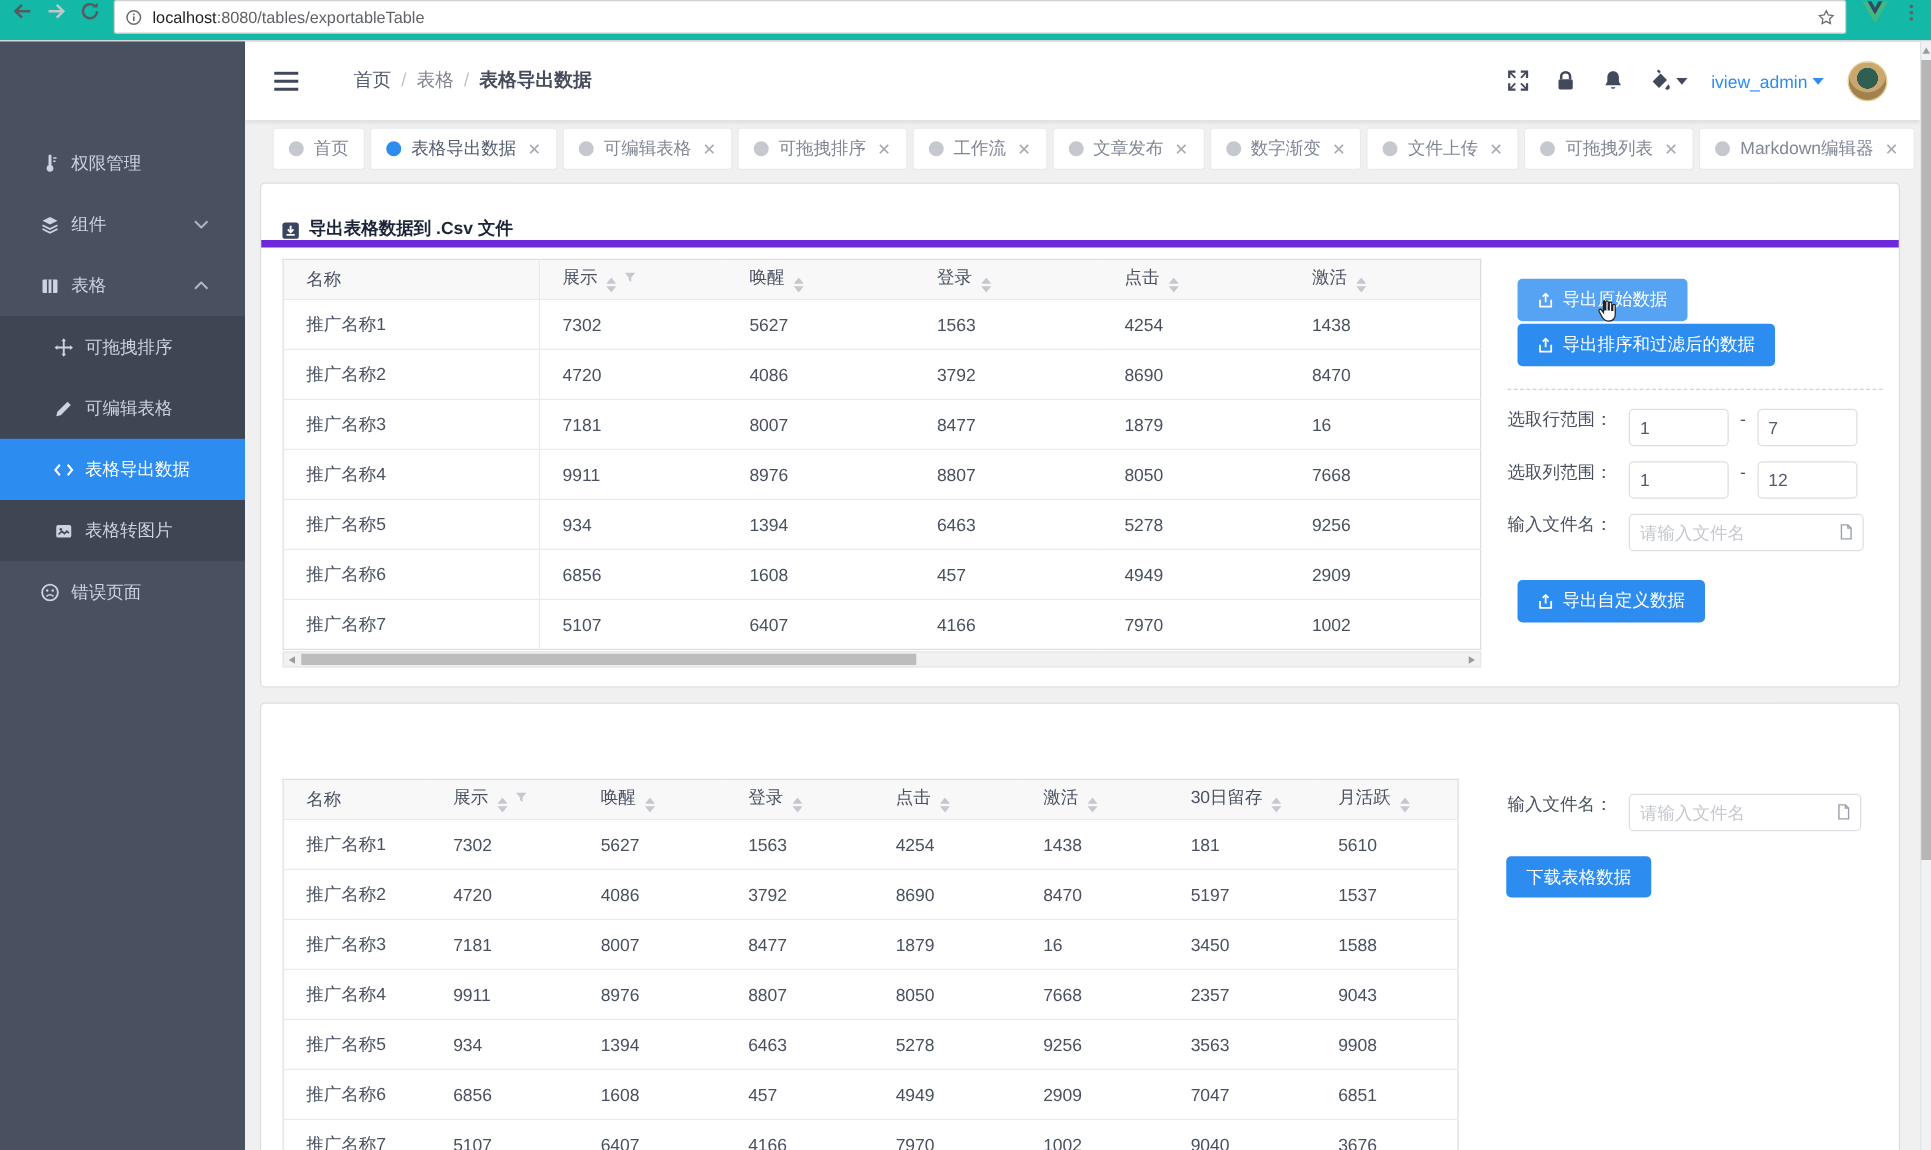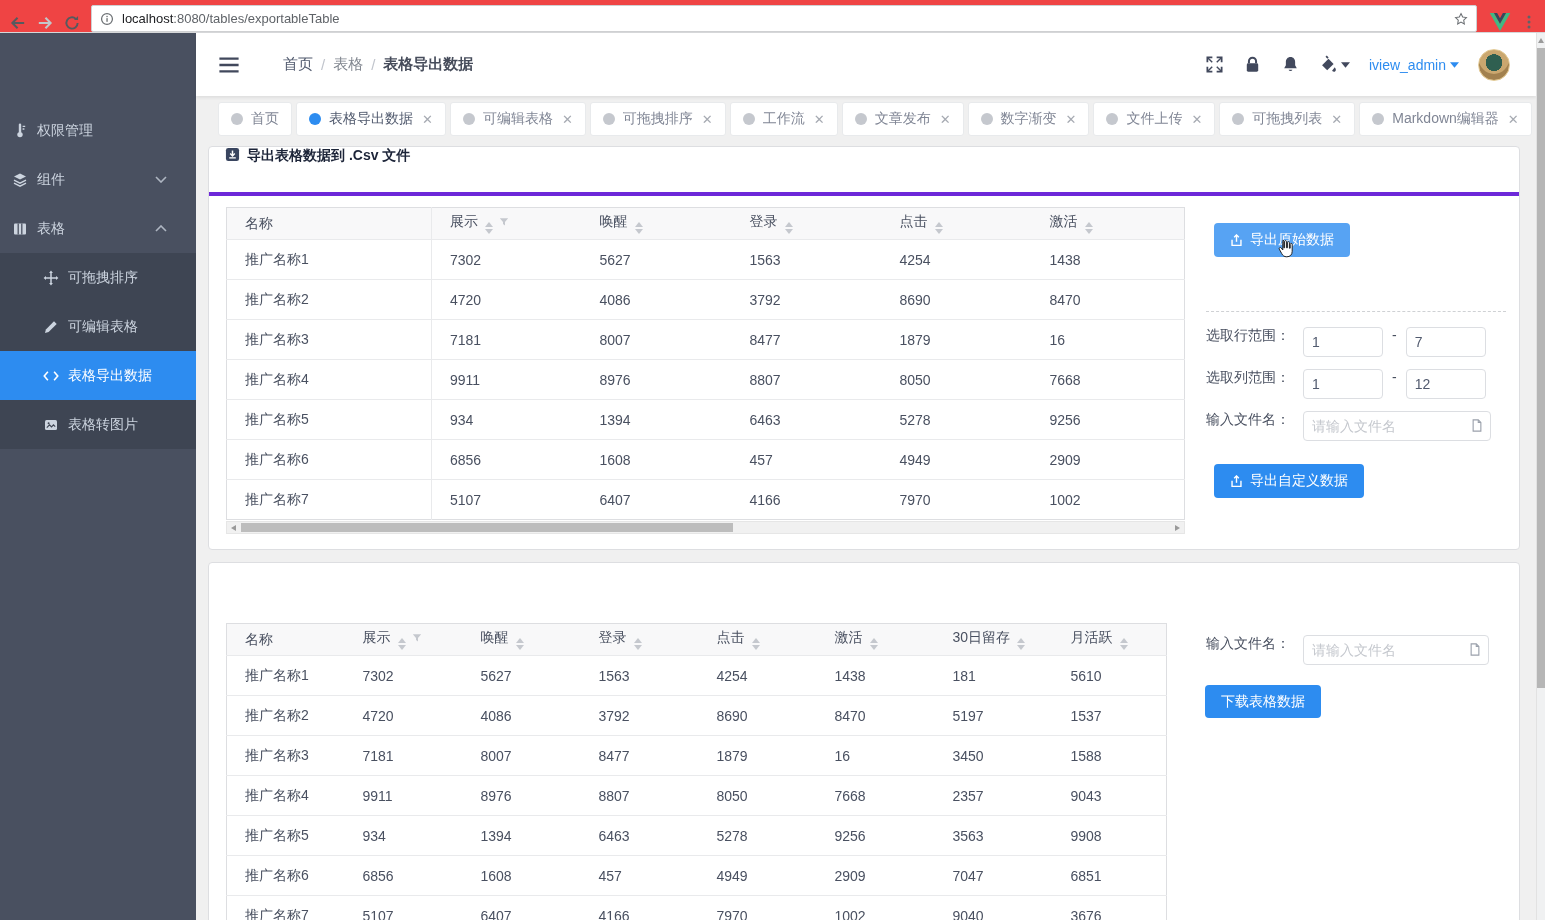--- a/index.html
+++ b/index.html
@@ -2,42 +2,42 @@
 <html><head>
 <meta charset="utf-8">
 <style>
   html,body{margin:0;padding:0;background:#fff}
   #page{position:relative;width:1545px;height:920px;overflow:hidden;
         font-family:"Liberation Sans","DejaVu Sans",sans-serif;background:#f0f0f0;font-size:14px}
   .ic{display:inline-block;line-height:0}
   .ic svg{width:100%;height:100%;display:block}
 
   
-  #browser-bar{position:absolute;left:0;top:0;width:100%;height:33px;background:#ef4444;
-    border-bottom:1px solid #d6d7d9;display:flex;align-items:flex-end;box-sizing:border-box;z-index:50}
+  #browser-bar{position:absolute;left:0;top:0;width:100%;height:33px;background:#14b8a6;
+    border-bottom:1px solid #d6d7d9;display:flex;align-items:flex-start;box-sizing:border-box;z-index:50}
   .nav-ic{width:18px;height:18px;color:#565a5e;margin-left:9px}
   .nav-ic.disabled{color:#c3c6c9}
   #urlbox{flex:1;height:25px;margin-left:10px;background:#fff;border:1px solid #cfd0d2;border-radius:2px;
     display:flex;align-items:center;padding:0 8px;min-width:0}
   #urlbox .ic{width:14px;height:14px;color:#6b6f73;flex:none}
   #url-text{margin-left:8px;font-size:13px;color:#202124;white-space:nowrap;overflow:hidden}
   #url-text .host{color:#202124}
   #url-text .rest{color:#5f6368}
   #star{margin-left:auto;width:16px;height:16px;color:#6b6f73}
   .chrome-right{display:flex;align-items:center}
   #vue-ic{width:22px;height:20px;margin:0 10px 0 12px}
   #dots-ic{width:16px;height:16px;color:#5f6368;margin-right:8px}
 
   
   #sidebar{position:absolute;left:0;top:33px;width:196px;bottom:0;background:#495060;z-index:10}
   #logo{position:absolute;left:8px;top:12px;width:180px;height:45px;background:#2d8cf0;border-radius:4px;
     color:#fff;font-weight:bold;font-size:25px;text-align:center;line-height:45px;letter-spacing:-1px}
   #logo .tick{color:#a8d4ff;font-size:18px;vertical-align:10px;margin-right:1px}
   #menu{position:absolute;left:0;top:73px;width:100%}
-  .m-item{height:49px;display:flex;align-items:center;padding-left:12px;color:#ccd4df;cursor:pointer;position:relative}
+  .m-item{height:49px;display:flex;align-items:center;padding-left:32px;color:#ccd4df;cursor:pointer;position:relative}
   .m-item .ic{width:16px;height:16px;margin-right:9px;color:#ccd4df}
   .m-item .chev{position:absolute;right:20px;width:12px;height:7px;color:#aeb6c2}
   .submenu{background:#3e4553}
   .submenu .m-item{padding-left:43px}
   .m-item.active{background:#2d8cf0;color:#fff}
   .m-item.active .ic{color:#fff}
 
   
   #topbar{position:absolute;left:196px;top:33px;right:9px;height:63px;background:#fff;z-index:20;
     display:flex;align-items:center;box-shadow:0 2px 3px rgba(0,0,0,.07)}
@@ -64,21 +64,21 @@
   .tab .dot{width:12px;height:12px;border-radius:50%;background:#c5c8ce;margin-right:8px}
   .tab.active{color:#515a6e}
   .tab.active .dot{background:#2d8cf0}
   .tab .x{margin-left:9px;color:#a6aab2;font-size:13px;line-height:1}
 
   
   #content{position:absolute;left:196px;top:140px;right:9px;bottom:0;background:#f0f0f0}
   .card{position:absolute;background:#fff;border:1px solid #dddee1;border-radius:4px;box-sizing:border-box}
   #csv-card{left:12px;top:6px;width:1312px;height:404px}
   #xls-card{left:12px;top:422px;width:1312px;height:430px}
-  .card-title{height:45px;border-bottom:4px solid #6d28d9;display:flex;align-items:flex-start;padding-left:16px;gap:7px;
+  .card-title{height:45px;border-bottom:6px solid #6d28d9;display:flex;align-items:flex-end;padding-left:16px;gap:7px;
     font-weight:bold;color:#1c2438;font-size:14px}
   .card-title .ic{width:15px;height:15px}
 
   .tablewrap{position:absolute;left:17px;top:60px}
   table.tbl{border-collapse:collapse;table-layout:fixed;border:1px solid #dddee1;font-size:14px}
   .tbl th{height:31px;background:#f8f8f9;color:#495060;font-weight:normal;text-align:left;padding:0 0 0 18px;
     border-bottom:1px solid #e9eaec;white-space:nowrap}
   .tbl td{height:39px;color:#495060;padding:0 0 0 18px;border-top:1px solid #e9eaec;white-space:nowrap}
   .tbl.fcb th:first-child,.tbl.fcb td:first-child{border-right:1px solid #e9eaec}
   .sorter{display:inline-flex;flex-direction:column;gap:2px;margin-left:7px;vertical-align:-1px}
@@ -250,20 +250,31 @@
             <span class="ic">
               <svg viewBox="0 0 16 16">
                 <rect x="2" y="3" width="12" height="10" rx="1.5" fill="currentColor"></rect>
                 <circle cx="5.6" cy="6.3" r="1" fill="#3e4553"></circle>
                 <path d="M3.8 10.6l2.7-2.7 2 2 2-2 1.7 1.7" fill="none" stroke="#3e4553" stroke-width="1.2"></path>
               </svg>
             </span>
             <span>表格转图片</span>
           </div>
         </div>
+        <div class="m-item">
+          <span class="ic">
+            <svg viewBox="0 0 16 16">
+              <circle cx="8" cy="8" r="6.3" fill="none" stroke="currentColor" stroke-width="1.5"></circle>
+              <circle cx="5.8" cy="6.4" r=".95" fill="currentColor"></circle>
+              <circle cx="10.2" cy="6.4" r=".95" fill="currentColor"></circle>
+              <path d="M5.2 11.1c1.7-1.7 3.9-1.7 5.6 0" fill="none" stroke="currentColor" stroke-width="1.3"></path>
+            </svg>
+          </span>
+          <span>错误页面</span>
+        </div>
       </div>
   </div>
 
   <div id="topbar">
     <span class="ic" id="hamburger">
         <svg viewBox="0 0 20 15">
           <path d="M1 1.5h18M1 7.5h18M1 13.5h18" stroke="currentColor" stroke-width="2.2"></path>
         </svg>
       </span>
     <div id="breadcrumb">
@@ -491,20 +502,30 @@
 
       <button class="btn light" id="btn-export-raw">
         <span class="ic">
             <svg viewBox="0 0 14 14">
               <path d="M7 8.4V1.4" stroke="#fff" stroke-width="1.5"></path>
               <path d="M4.5 3.5L7 1l2.5 2.5" fill="none" stroke="#fff" stroke-width="1.5"></path>
               <path d="M2.2 6.2v6h9.6v-6" fill="none" stroke="#fff" stroke-width="1.5"></path>
             </svg>
           </span>
         <span>导出原始数据</span>
+      </button>
+      <button class="btn" id="btn-export-sorted">
+        <span class="ic">
+            <svg viewBox="0 0 14 14">
+              <path d="M7 8.4V1.4" stroke="#fff" stroke-width="1.5"></path>
+              <path d="M4.5 3.5L7 1l2.5 2.5" fill="none" stroke="#fff" stroke-width="1.5"></path>
+              <path d="M2.2 6.2v6h9.6v-6" fill="none" stroke="#fff" stroke-width="1.5"></path>
+            </svg>
+          </span>
+        <span>导出排序和过滤后的数据</span>
       </button>
       <div id="csv-divider"></div>
 
       <div class="form-row" id="row-range">
         <span class="flabel">选取行范围：</span>
         <input class="rng" value="1" style="">
         <span class="dash">-</span>
         <input class="rng" value="7" style="">
       </div>
       <div class="form-row" id="col-range">

